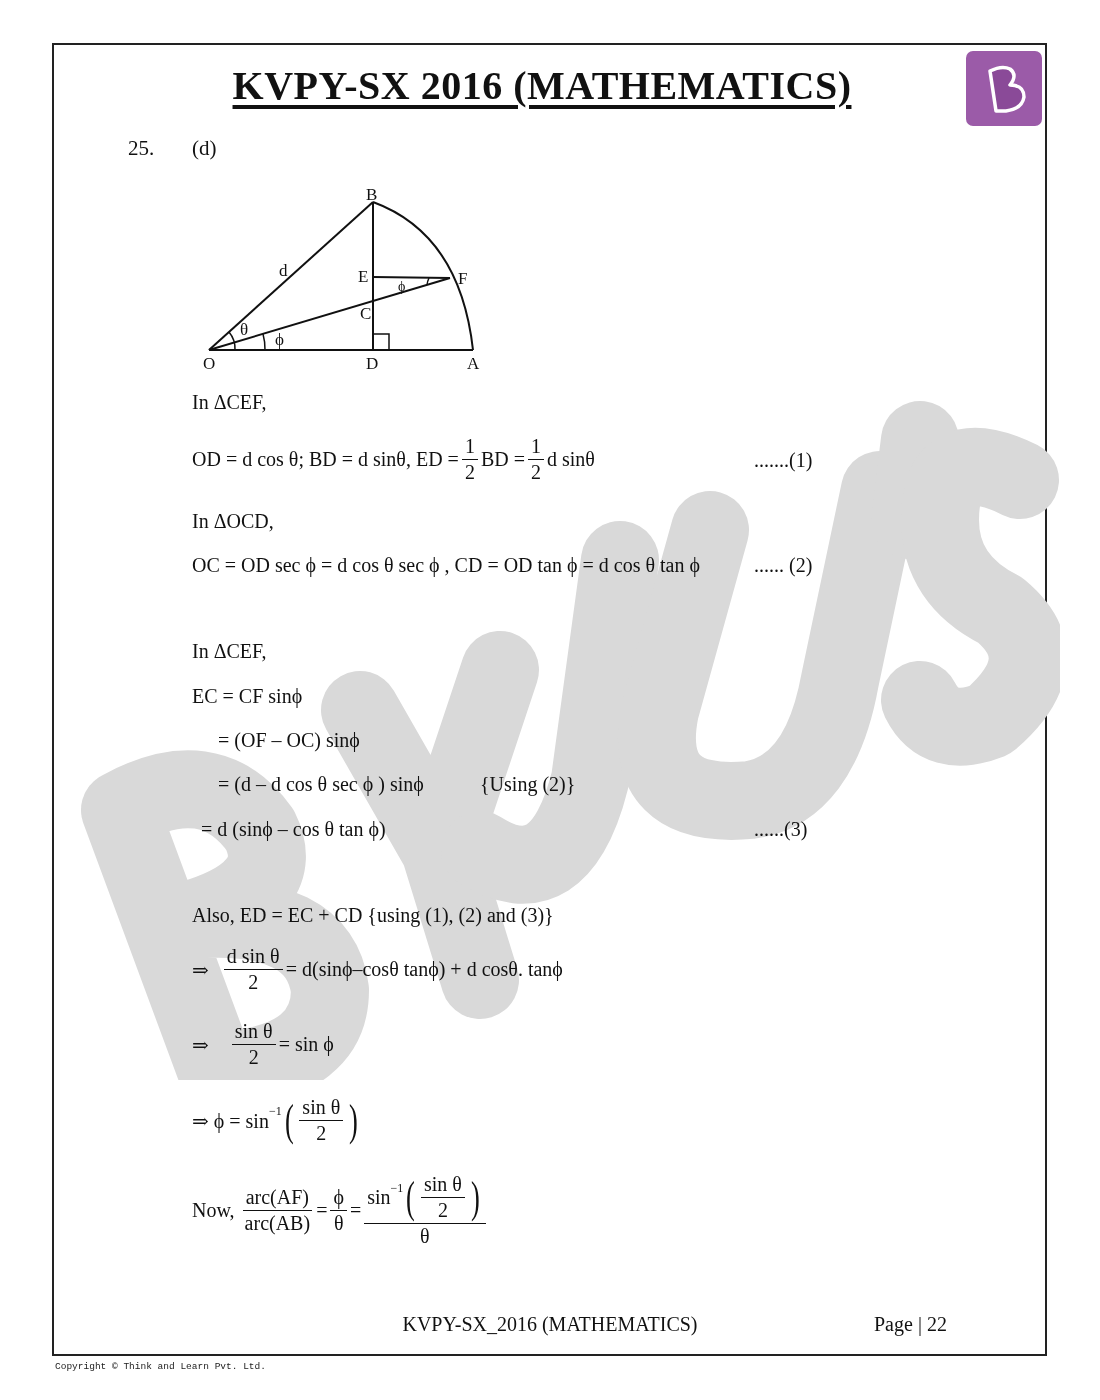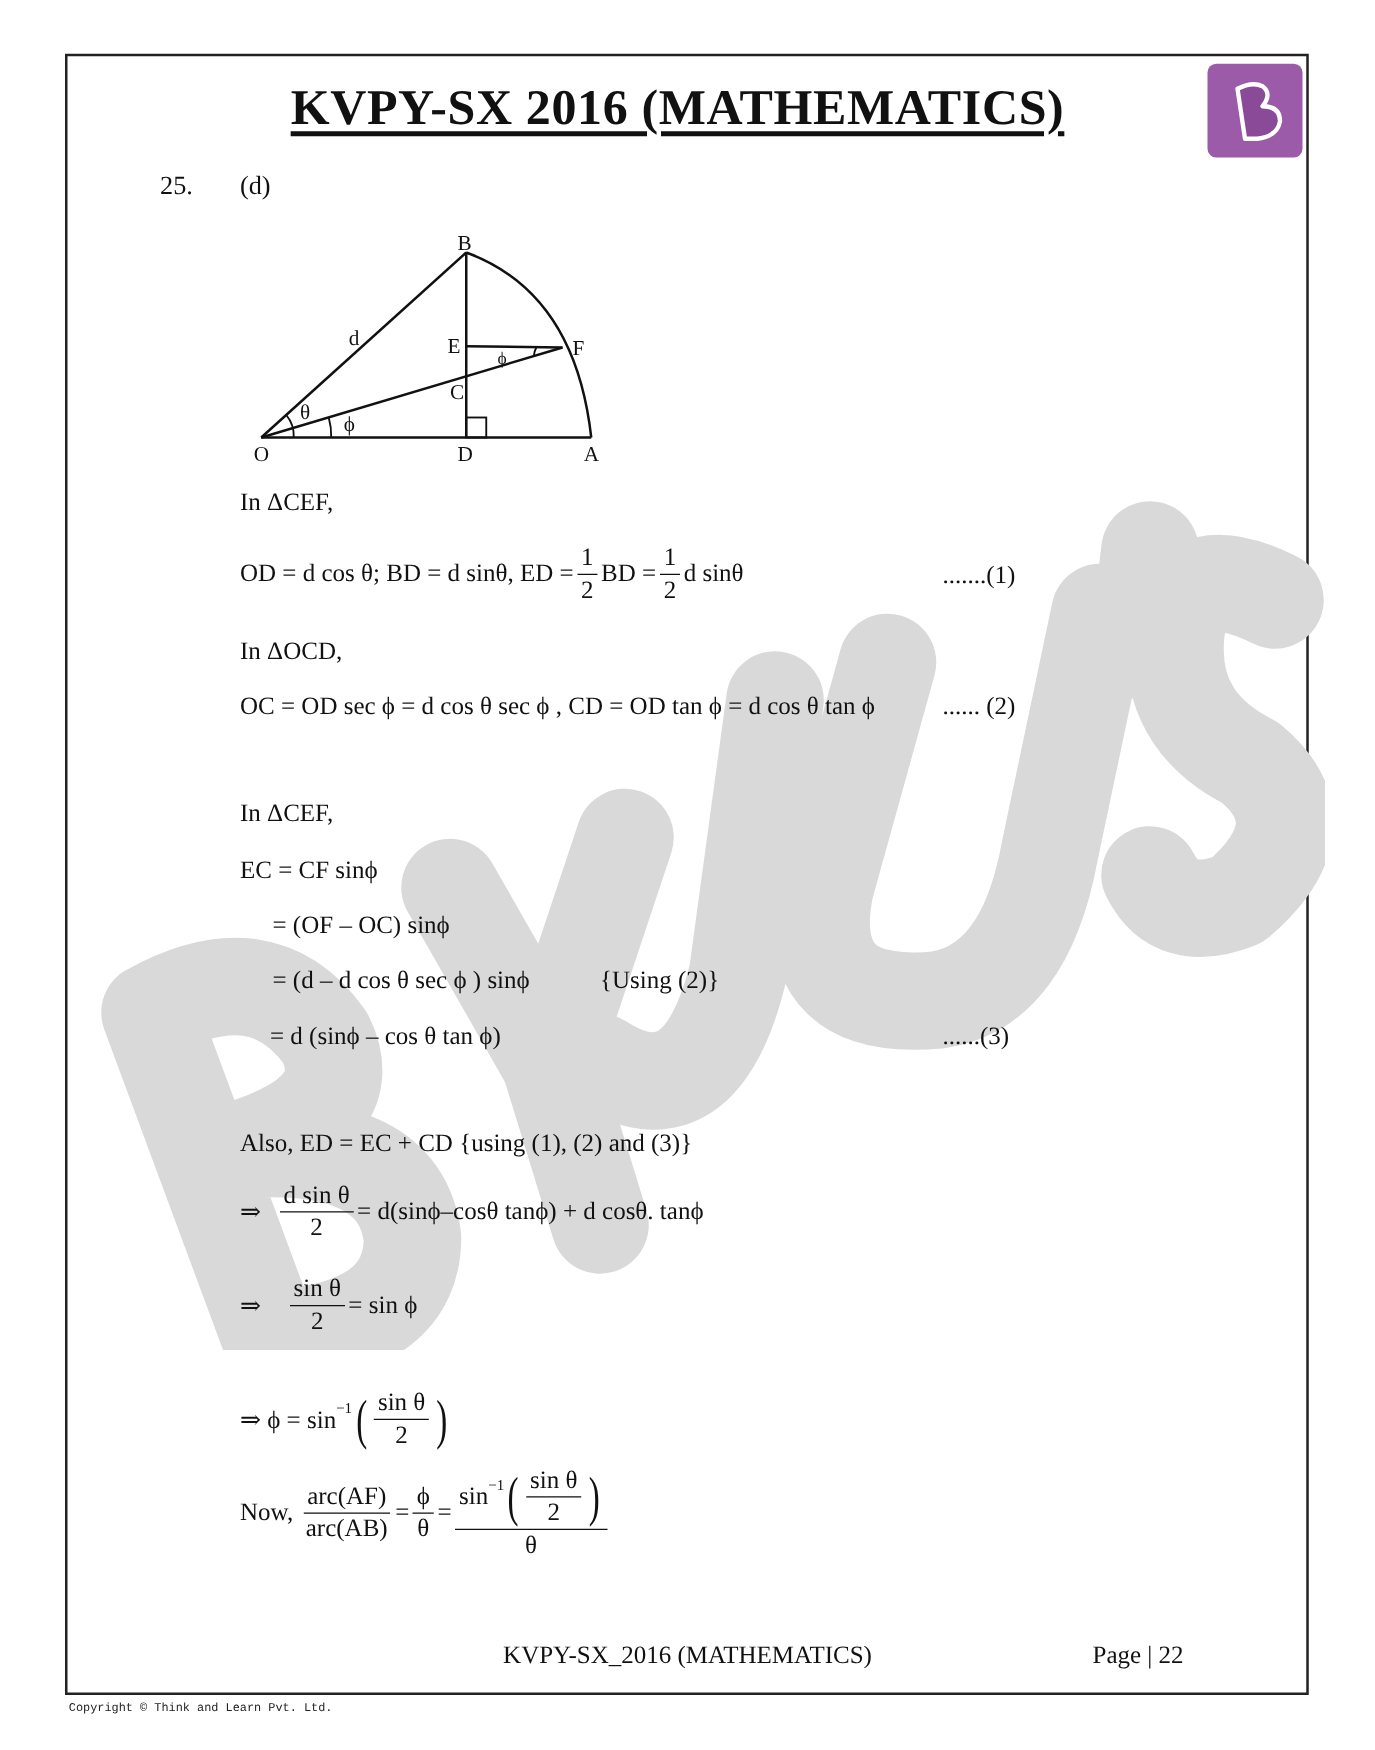--- a/index.html
+++ b/index.html
@@ -109,21 +109,21 @@
 <div class="abs line" style="left:192px; top:510px;">In ΔOCD,</div>
 
 <div class="abs line" style="left:192px; top:554px;">OC = OD sec ϕ = d cos θ sec ϕ  , CD = OD tan ϕ = d cos θ tan ϕ</div>
 <div class="eqref" style="left:754px; top:554px;">...... (2)</div>
 
 <div class="abs line" style="left:192px; top:640px;">In ΔCEF,</div>
 <div class="abs line" style="left:192px; top:685px;">EC = CF sinϕ</div>
 <div class="abs line" style="left:218px; top:729px;">= (OF – OC) sinϕ</div>
 <div class="abs line" style="left:218px; top:773px;">= (d – d cos θ sec ϕ ) sinϕ</div>
 <div class="abs line" style="left:480px; top:773px;">{Using (2)}</div>
-<div class="abs line" style="left:216px; top:818px;text-align:right;">= d (sinϕ – cos θ tan ϕ)</div>
+<div class="abs line" style="left:201px; top:818px;text-align:right;">= d (sinϕ – cos θ tan ϕ)</div>
 <div class="eqref" style="left:754px; top:818px;">......(3)</div>
 
 <div class="abs line" style="left:192px; top:904px;">Also, ED = EC + CD {using (1), (2) and (3)}</div>
 
 <div class="abs line" style="left:192px; top:946px;">
   <span style="margin-right:12px;">⇒</span>
   <span class="frac">
     <span class="num">d sin θ</span>
     <span class="den">2</span>
   </span>
@@ -132,21 +132,21 @@
 
 <div class="abs line" style="left:192px; top:1021px;">
   <span style="margin-right:20px;">⇒</span>
   <span class="frac">
     <span class="num">sin θ</span>
     <span class="den">2</span>
   </span>
   <span>= sin ϕ</span>
 </div>
 
-<div class="abs line" style="left:192px; top:1097px;margin-top:15px;">
+<div class="abs line" style="left:192px; top:1097px;">
   <span>⇒ ϕ = sin</span>
   <span class="sup">−1</span>
   <span class="paren">(</span>
   <span class="frac">
     <span class="num">sin θ</span>
     <span class="den">2</span>
   </span>
   <span class="paren">)</span>
 </div>
 

